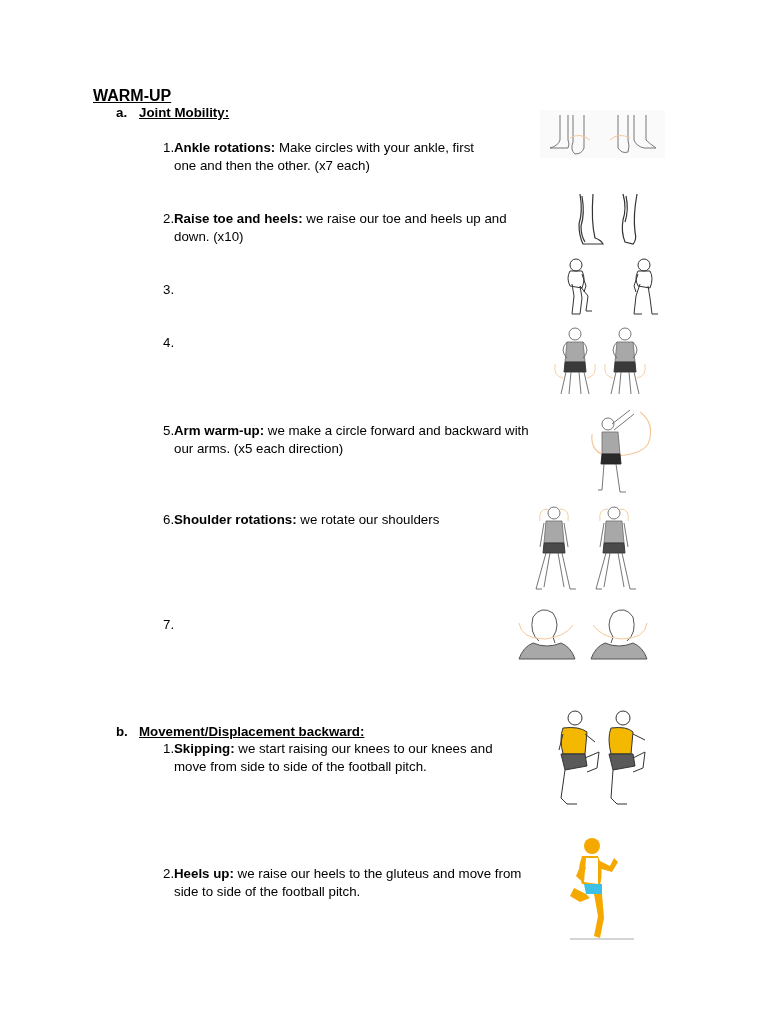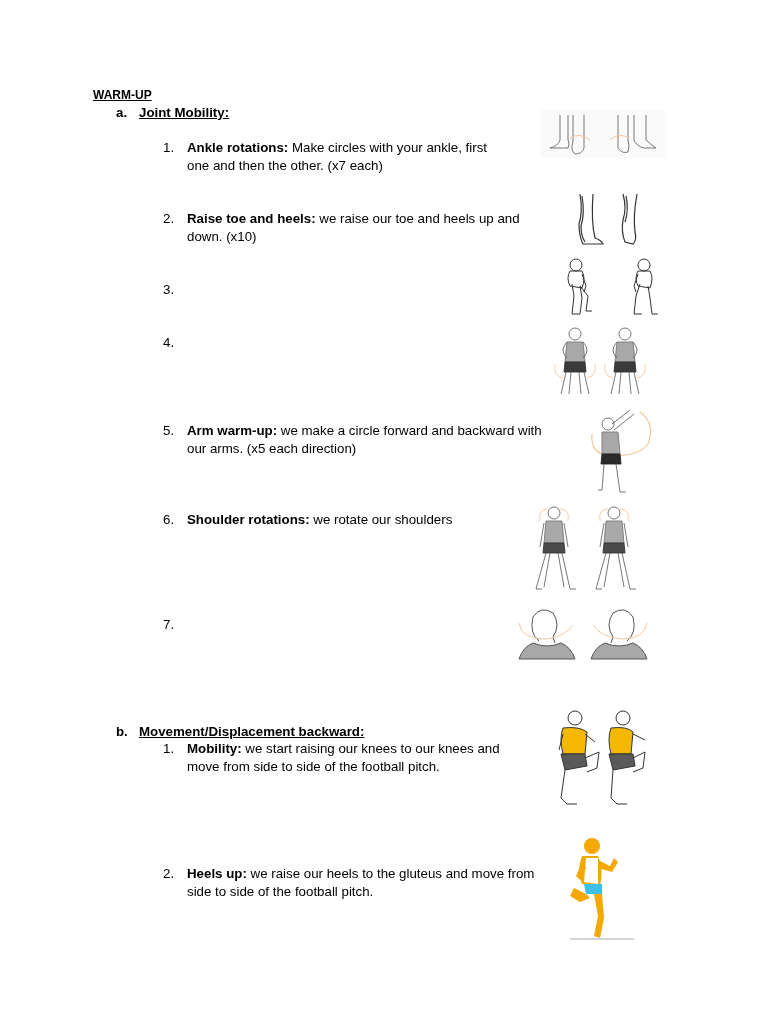--- a/index.html
+++ b/index.html
@@ -20,37 +20,37 @@
       position: absolute;
       left: 0; top: 0;
       width: 768px; height: 1024px;
       background: #fff;
     }
     .abs { position: absolute; }
     .heading {
       left: 93px; top: 87px;
       font-weight: bold;
       text-decoration: underline;
-      font-size: 12px;
+      font-size: 16px;
       line-height: 17px;
     }
     .section {
       font-weight: bold;
       font-size: 13.3px;
       line-height: 17px;
     }
     .section .letter { position: absolute; left: 0; }
     .section .label { position: absolute; left: 23px; text-decoration: underline; white-space: nowrap; }
     .item {
       width: 400px;
       line-height: 17.5px;
       font-size: 13.3px;
     }
     .item .num { position: absolute; left: 0; top: 0; }
-    .item .body { position: absolute; left: 24px; top: 0; }
+    .item .body { position: absolute; left: 11px; top: 0; }
     .item .term { font-weight: bold; }
     .illus { position: absolute; }
     .illus svg { display: block; }
   </style>
 </head>
 <body>
 
 <div class="page">
 
   <div class="abs heading">WARM-UP</div>
@@ -104,21 +104,21 @@
   </div>
 
   <div class="abs section" style="left:116px; top:723px; width:300px; height:17px;">
     <span class="letter">b.</span>
     <span class="label">Movement/Displacement backward:</span>
   </div>
 
   <div class="abs item" style="left:163px; top:740px; height:36px;">
     <span class="num">1.</span>
     <div class="body">
-      <span class="term">Mobility:</span><span> we start raising our knees to our knees and</span><br>
+      <span class="term">Skipping:</span><span> we start raising our knees to our knees and</span><br>
       <span>move from side to side of the football pitch.</span>
     </div>
   </div>
 
   <div class="abs item" style="left:163px; top:865px; height:36px;">
     <span class="num">2.</span>
     <div class="body" style="width:420px;">
       <span class="term">Heels up:</span><span> we raise our heels to the gluteus and move from</span><br>
       <span>side to side of the football pitch.</span>
     </div>

